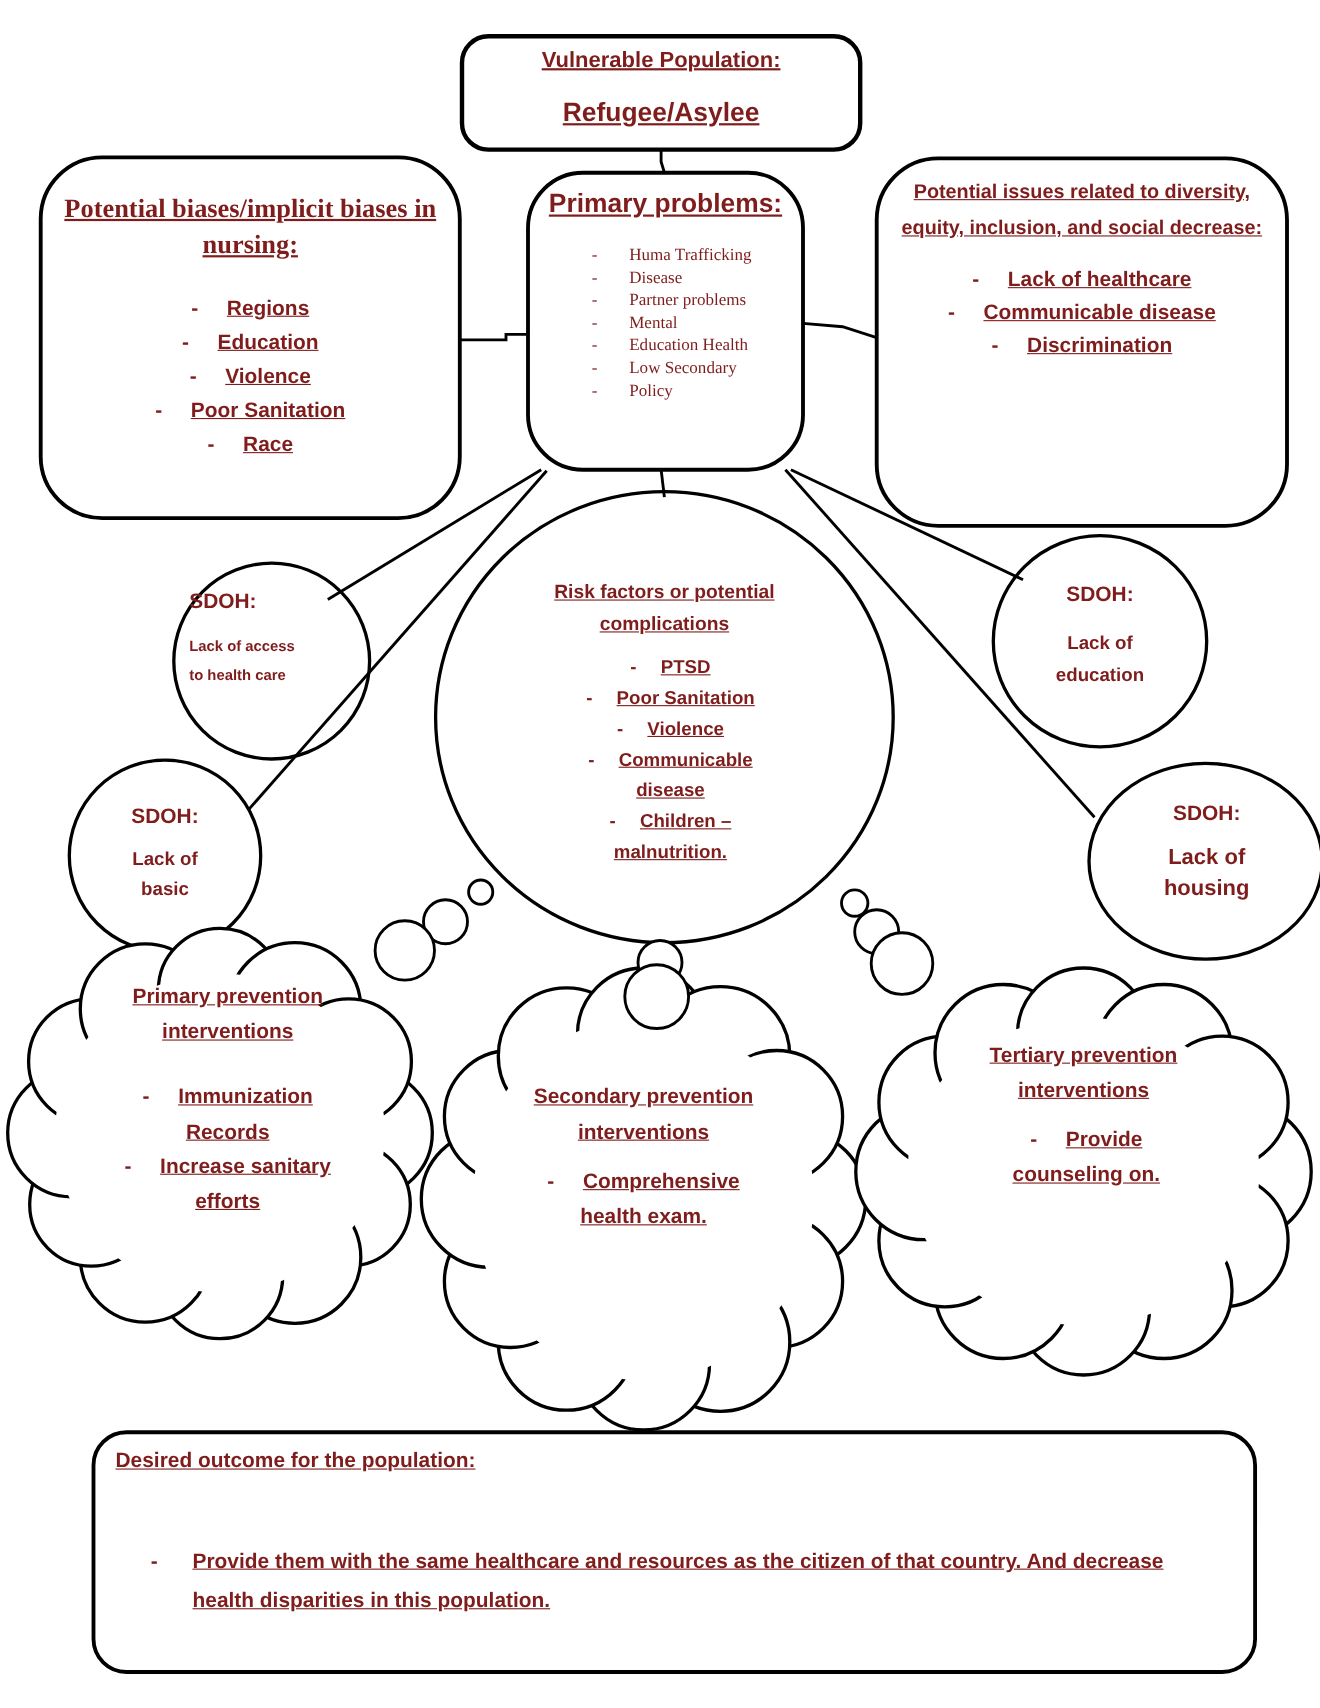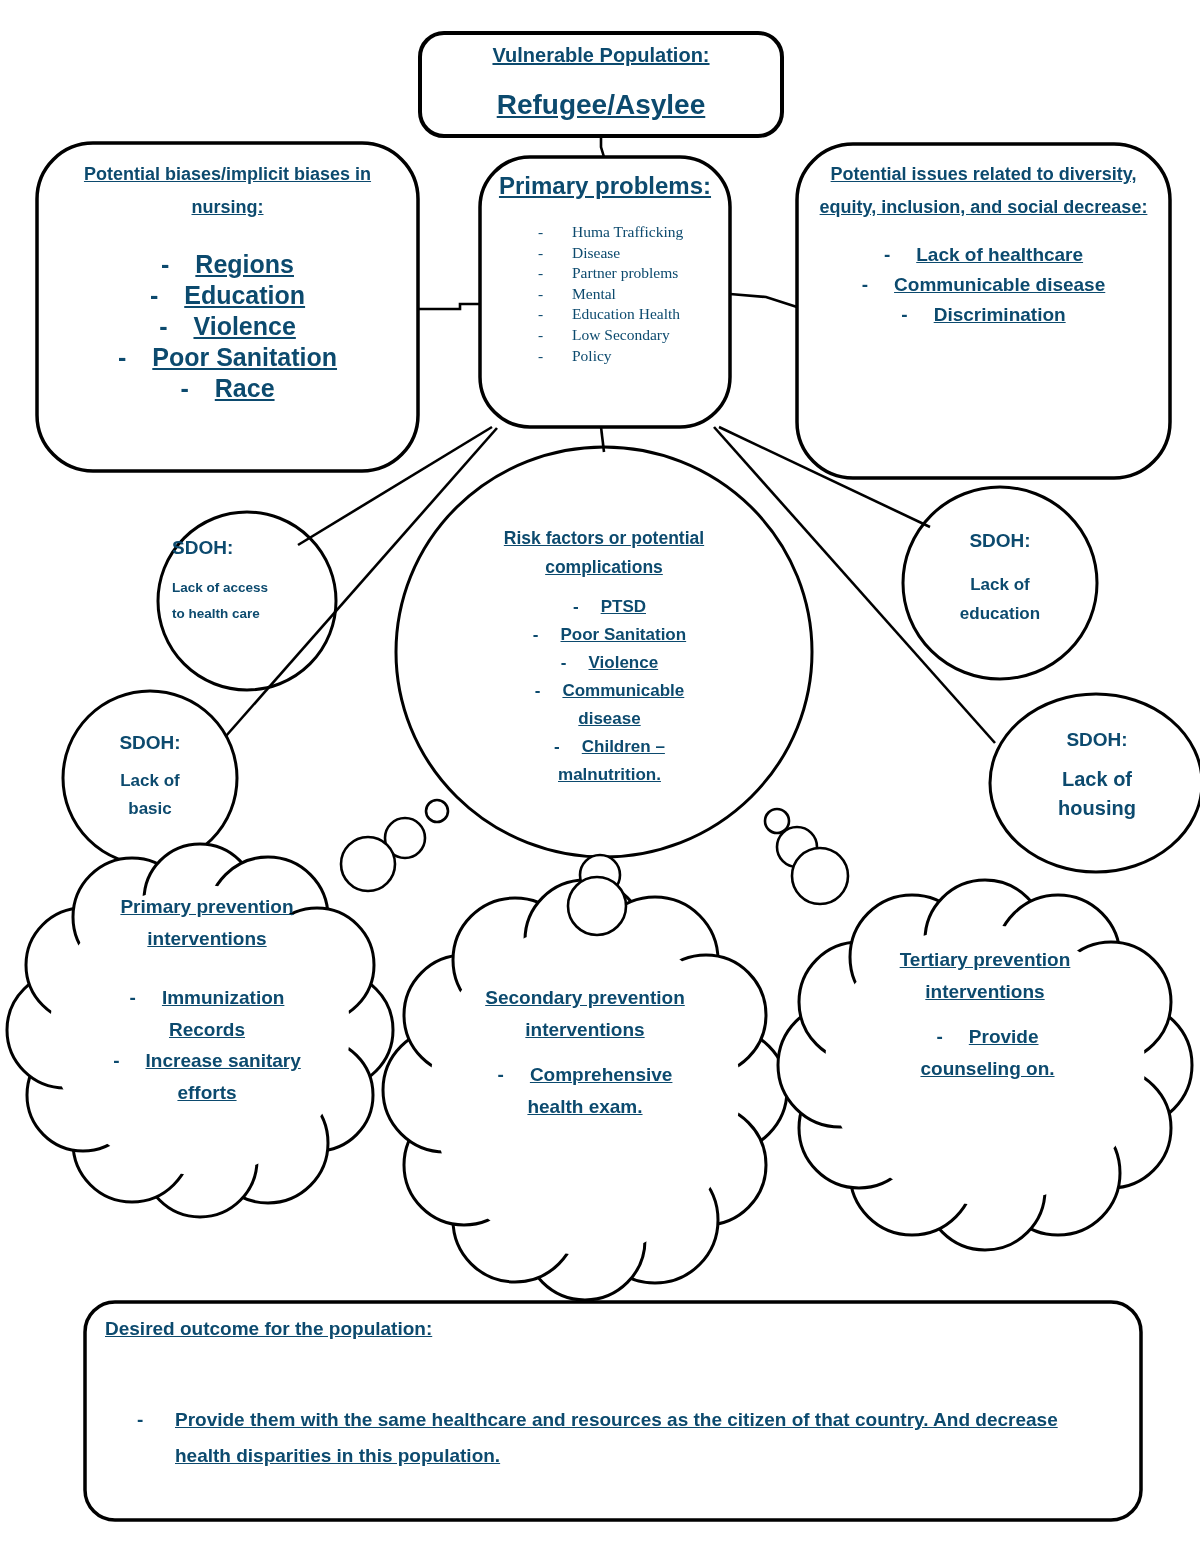--- a/index.html
+++ b/index.html
@@ -1,26 +1,26 @@
 <!DOCTYPE html>
 <html><head>
 <meta charset="utf-8">
 <style>
   html,body{margin:0;padding:0;background:#fff;}
   .canvas{position:relative;width:1200px;height:1553px;background:#fff;overflow:hidden;
-          font-family:"Liberation Sans","DejaVu Sans",sans-serif;color:#0c4a6e;}
+          font-family:"Liberation Sans","DejaVu Sans",sans-serif;color:#7f1d1d;}
   .canvas svg{position:absolute;left:0;top:0;z-index:0;}
   .abs{position:absolute;z-index:2;}
   .b{font-weight:bold;}
   .u{text-decoration:underline;}
   .ctr{text-align:center;}
   .dash{display:inline-block;font-weight:bold;margin-right:26px;}
   .cli{text-align:center;}
   
-  .side-li{line-height:31px;font-size:25px;}
+  .side-li{line-height:31px;font-size:19px;}
   .right-li{line-height:30px;font-size:19px;}
   
   .serif-list{font-family:"Liberation Serif","DejaVu Serif",serif;font-size:15.5px;line-height:20.6px;}
   .srow{display:flex;}
   .sdash{width:34px;padding-left:0;}
   
   .risk-li{font-size:17px;line-height:28px;}
   .risk-li .dash{margin-right:22px;}
   
   .cloud-title{font-size:19px;line-height:32px;font-weight:bold;}
@@ -114,25 +114,25 @@
       <circle cx="600" cy="875" r="20"></circle>
         <circle cx="597" cy="906" r="29"></circle>
       <circle cx="777" cy="821" r="12"></circle>
         <circle cx="797" cy="847" r="20"></circle>
         <circle cx="820" cy="876" r="28"></circle>
     </g>
   </svg>
 
   <div class="abs ctr" style="left:420px;top:44px;width:362px;">
     <div class="b u" style="font-size:20px;">Vulnerable Population:</div>
-    <div class="b u" style="font-size:28px;margin-top:22px;">Refugee/Asylee</div>
+    <div class="b u" style="font-size:24px;margin-top:22px;">Refugee/Asylee</div>
   </div>
 
   <div class="abs" style="left:37px;top:158px;width:381px;">
-    <div class="b u ctr" style="font-size:18px;line-height:33px;width:360px;margin:0 auto;">Potential biases/implicit biases in nursing:</div>
+    <div class="b u ctr" style="font-size:24px;line-height:33px;width:360px;margin:16px auto;font-family:Liberation Serif, serif;">Potential biases/implicit biases in nursing:</div>
     <div class="ctr" style="margin-top:25px;">
       <div class="cli side-li"><span class="dash">-</span><span class="b u">Regions</span></div>
       <div class="cli side-li"><span class="dash">-</span><span class="b u">Education</span></div>
       <div class="cli side-li"><span class="dash">-</span><span class="b u">Violence</span></div>
       <div class="cli side-li"><span class="dash">-</span><span class="b u">Poor Sanitation</span></div>
       <div class="cli side-li"><span class="dash">-</span><span class="b u">Race</span></div>
     </div>
   </div>
 
   <div class="abs" style="left:480px;top:172px;width:250px;">

